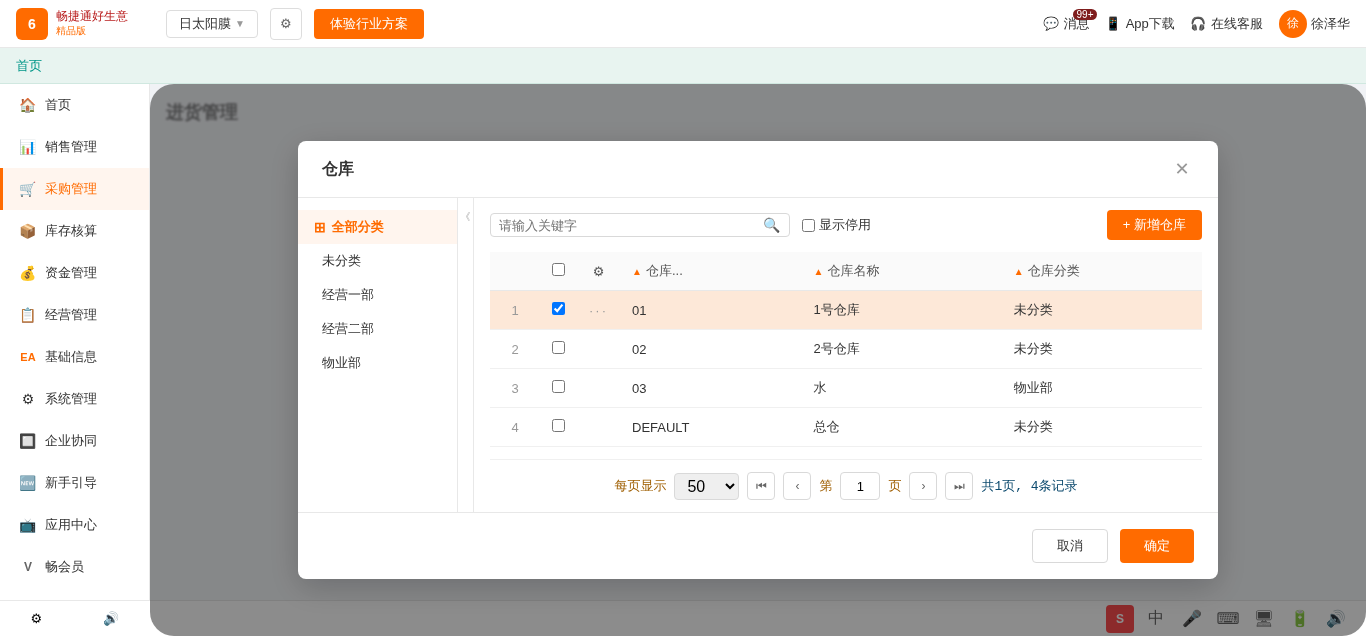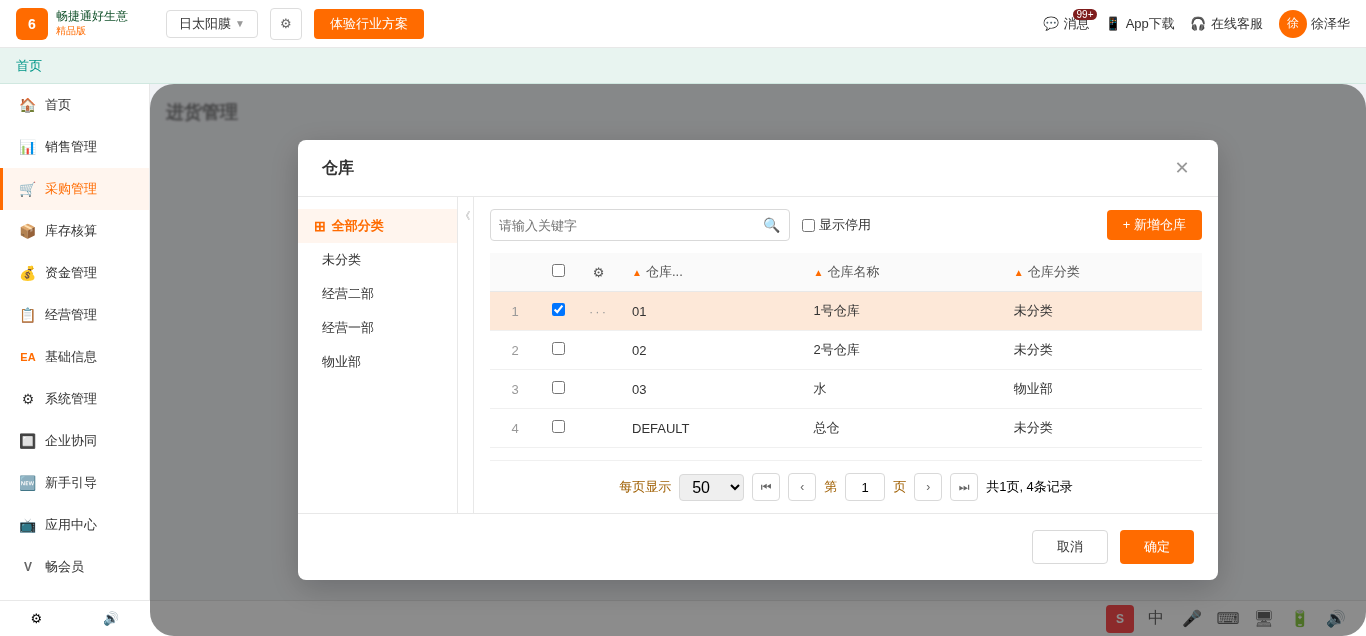--- a/index.html
+++ b/index.html
@@ -27,21 +27,21 @@
       height: 32px;
       background: #ff6b00;
       border-radius: 6px;
       display: flex;
       align-items: center;
       justify-content: center;
       color: #fff;
       font-weight: bold;
       font-size: 14px;
     }
-    .logo-text { font-size: 12px; color: #14532d; line-height: 1.3; }
+    .logo-text { font-size: 12px; color: #b91c1c; line-height: 1.3; }
     .logo-sub { font-size: 10px; color: #ff6b00; }
     .header-middle {
       flex: 1;
       display: flex;
       align-items: center;
       gap: 12px;
     }
     .company-selector {
       display: flex;
       align-items: center;
@@ -260,21 +260,21 @@
       gap: 12px;
       margin-bottom: 12px;
     }
     .search-box {
       flex: 1;
       display: flex;
       align-items: center;
       border: 1px solid #d9d9d9;
       border-radius: 4px;
       padding: 0 8px;
-      height: 32px;
+      height: 24px;
       max-width: 300px;
     }
     .search-box input {
       border: none;
       outline: none;
       flex: 1;
       font-size: 13px;
       color: #999;
     }
     .search-icon { color: #999; font-size: 14px; cursor: pointer; }
@@ -355,21 +355,21 @@
       color: #666; font-size: 12px;
     }
     .page-input {
       width: 40px;
       height: 28px;
       border: 1px solid #d9d9d9;
       border-radius: 4px;
       text-align: center;
       font-size: 13px;
     }
-    .page-info { color: #000000; }
+    .page-info { color: #0c4a6e; font-family: Liberation Mono, monospace; }
 
     
     .modal-footer {
       display: flex;
       justify-content: flex-end;
       gap: 12px;
       padding: 16px 24px;
       border-top: 1px solid #e8e8e8;
     }
     .cancel-btn {
@@ -536,22 +536,22 @@
         </div>
 
         <div class="modal-body">
 
           <div class="category-panel">
             <div class="cat-header">
               <span class="grid-icon">⊞</span>
               <span>全部分类</span>
             </div>
             <div class="cat-item">未分类</div>
+            <div class="cat-item">经营一部</div>
             <div class="cat-item">经营二部</div>
-            <div class="cat-item">经营一部</div>
             <div class="cat-item">物业部</div>
           </div>
 
           <div class="cat-panel-collapse">
             <span>《</span>
           </div>
 
           <div class="table-panel">
 
             <div class="table-toolbar">

